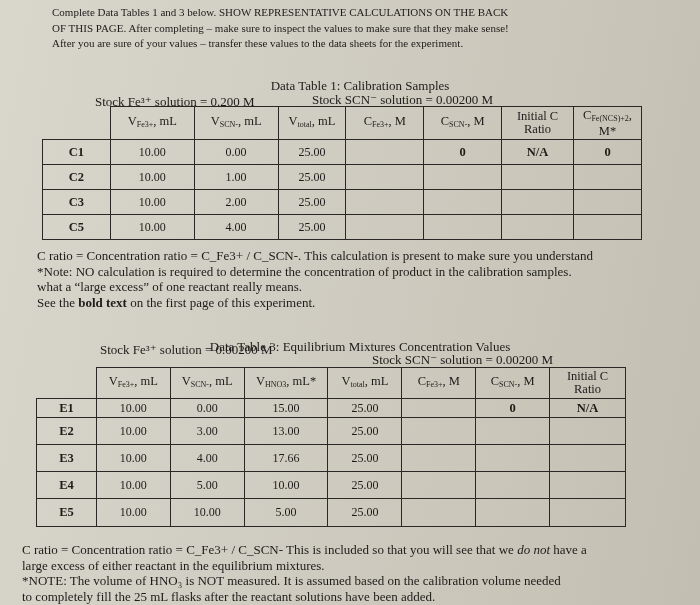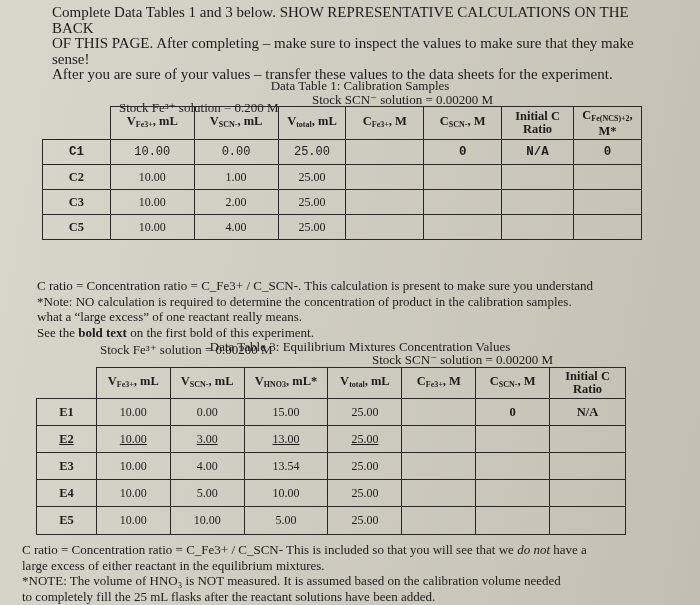--- a/index.html
+++ b/index.html
@@ -4,45 +4,45 @@
 <style>
   html, body { margin:0; padding:0; }
   body {
     width:700px; height:605px; overflow:hidden;
     background: linear-gradient(100deg, #d9d6cc 0%, #d0cdc2 40%, #c9c5b9 75%, #c2beb1 100%);
     font-family: "Liberation Serif", "DejaVu Serif", serif;
     color:#1e1c1a;
     position:relative;
   }
   .abs { position:absolute; }
-  .intro { left:52px; top:5px; width:620px; font-size:15px; line-height:15.5px; }
+  .intro { left:52px; top:5px; width:620px; font-size:11px; line-height:15.5px; }
   .title { font-size:13px; text-align:center; }
   .title b { font-weight:normal; }
   .stock { font-size:13px; white-space:nowrap; }
   table { border-collapse:collapse; position:absolute; font-size:12px; }
   td, th { border:1.4px solid #2a2825; text-align:center; padding:0; }
-  th { font-weight:bold; font-size:12.5px; line-height:13px; }
+  th { font-weight:normal; font-size:12.5px; line-height:13px; }
   .rl { font-weight:bold; font-size:12.5px; }
   sub { font-size:8px; vertical-align:-2px; }
   .note { font-size:13px; line-height:15.5px; }
   .noborder { border:none !important; }
 </style>
 </head>
 <body>
 
 <div class="abs intro">
   <div>Complete Data Tables 1 and 3 below.  SHOW REPRESENTATIVE CALCULATIONS ON THE BACK</div>
   <div>OF THIS PAGE.  After completing – make sure to inspect the values to make sure that they make sense!</div>
   <div>After you are sure of your values – transfer these values to the data sheets for the experiment.</div>
 </div>
 
 <div class="abs title" style="left:160px; top:78px; width:400px;">
   <b>Data Table 1:</b><span> Calibration Samples</span>
 </div>
-<div class="abs stock" style="left:95px; top:100px;margin-left:24px;">Stock Fe³⁺ solution = 0.200 M</div>
+<div class="abs stock" style="left:95px; top:94px;">Stock Fe³⁺ solution = 0.200 M</div>
 <div class="abs stock" style="left:312px; top:92px;">Stock SCN⁻ solution = 0.00200 M</div>
 
 <table style="left:42px; top:106px; width:600px;">
   <colgroup>
     <col style="width:68px">
       <col style="width:84px">
       <col style="width:84px">
       <col style="width:68px">
     <col style="width:78px">
       <col style="width:78px">
@@ -53,21 +53,21 @@
       <tr style="height:33px;">
     <th class="noborder"></th>
     <th>V<sub>Fe3+</sub>, mL</th>
     <th>V<sub>SCN-</sub>, mL</th>
     <th>V<sub>total</sub>, mL</th>
     <th>C<sub>Fe3+</sub>, M</th>
     <th>C<sub>SCN-</sub>, M</th>
     <th>Initial C<br>Ratio</th>
     <th>C<sub>Fe(NCS)+2</sub>, M*</th>
   </tr>
-  <tr style="height:25px;font-family:Liberation Mono, monospace;">
+  <tr style="height:25px;">
     <td class="rl">C1</td>
     <td>10.00</td>
     <td>0.00</td>
     <td>25.00</td>
     <td></td>
     <td class="rl">0</td>
     <td class="rl">N/A</td>
     <td class="rl">0</td>
   </tr>
   <tr style="height:25px;">
@@ -96,25 +96,25 @@
     <td>4.00</td>
     <td>25.00</td>
     <td></td>
     <td></td>
     <td></td>
     <td></td>
   </tr>
 </tbody>
   </table>
 
-<div class="abs note" style="left:37px; top:278px; width:620px;">
+<div class="abs note" style="left:37px; top:248px; width:620px;">
   <div>C ratio = Concentration ratio = C_Fe3+ / C_SCN-.  This calculation is present to make sure you understand</div>
   <div>*Note:  NO calculation is required to determine the concentration of product in the calibration samples.</div>
   <div>what a “large excess” of one reactant really means.</div>
-  <div><span>See the </span><b>bold text</b><span> on the first bold of this experiment.</span></div>
+  <div><span>See the </span><b>bold text</b><span> on the first page of this experiment.</span></div>
 </div>
 
 <div class="abs title" style="left:150px; top:339px; width:420px;">
   <b>Data Table 3:</b><span> Equilibrium Mixtures Concentration Values</span>
 </div>
 <div class="abs stock" style="left:100px; top:342px;">Stock Fe³⁺ solution = 0.00200 M</div>
 <div class="abs stock" style="left:372px; top:352px;">Stock SCN⁻ solution = 0.00200 M</div>
 
 <table style="left:36px; top:367px; width:590px;">
   <colgroup>
@@ -131,45 +131,45 @@
       <tr style="height:31px;">
     <th class="noborder"></th>
     <th>V<sub>Fe3+</sub>, mL</th>
     <th>V<sub>SCN-</sub>, mL</th>
     <th>V<sub>HNO3</sub>, mL*</th>
     <th>V<sub>total</sub>, mL</th>
     <th>C<sub>Fe3+</sub>, M</th>
     <th>C<sub>SCN-</sub>, M</th>
     <th>Initial C<br>Ratio</th>
   </tr>
-  <tr style="height:27px;">
+  <tr style="height:19px;">
     <td class="rl">E1</td>
     <td>10.00</td>
     <td>0.00</td>
     <td>15.00</td>
     <td>25.00</td>
     <td></td>
     <td class="rl">0</td>
     <td class="rl">N/A</td>
   </tr>
-  <tr style="height:27px;text-decoration:underline;">
+  <tr style="height:27px;">
     <td class="rl">E2</td>
     <td>10.00</td>
     <td>3.00</td>
     <td>13.00</td>
     <td>25.00</td>
     <td></td>
     <td></td>
     <td></td>
   </tr>
   <tr style="height:27px;">
     <td class="rl">E3</td>
     <td>10.00</td>
     <td>4.00</td>
-    <td>13.54</td>
+    <td>17.66</td>
     <td>25.00</td>
     <td></td>
     <td></td>
     <td></td>
   </tr>
   <tr style="height:27px;">
     <td class="rl">E4</td>
     <td>10.00</td>
     <td>5.00</td>
     <td>10.00</td>

